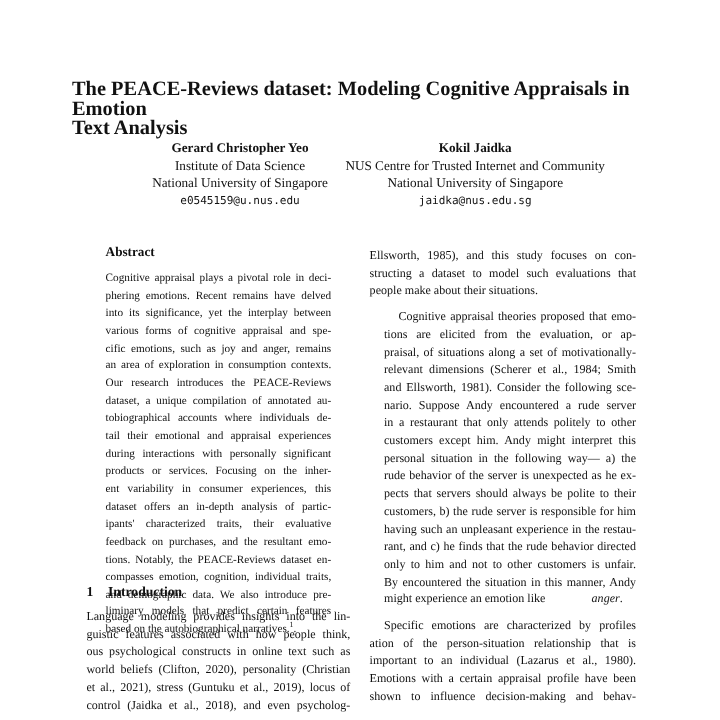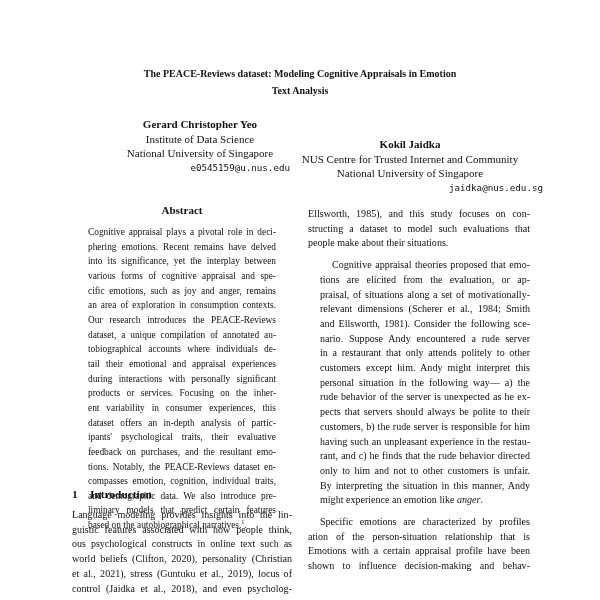--- a/index.html
+++ b/index.html
@@ -20,61 +20,59 @@
       left: 0; top: 0;
       width: 600px; height: 600px;
       background: #ffffff;
       overflow: hidden;
     }
     .title {
       position: absolute;
       left: 60px;
       top: 66px;
       width: 480px;
-      text-align: center;
       font-weight: bold;
-      font-size: 10px;
+      font-size: 17px;
       line-height: 16.5px;
       color: #111;
     }
     .authors {
       position: absolute;
       top: 117px;
       left: 0;
       width: 564px;
       height: 60px;
     }
     .author {
       position: absolute;
       text-align: center;
       font-size: 11px;
       line-height: 14.6px;
     }
     .author-1 { left: 110px; width: 180px; }
-    .author-2 { left: 277px; width: 266px; margin-top: 20px; }
+    .author-2 { left: 263px; width: 266px; }
     .author .name { font-weight: bold; }
     .author .email {
       font-family: "DejaVu Sans Mono", "Liberation Mono", monospace;
       font-size: 9.2px;
-      text-align: right;
     }
     .column {
       position: absolute;
       font-size: 10.05px;
       line-height: 14.7px;
       text-align: justify;
       hyphens: manual;
     }
     .abstract {
       left: 88px;
       top: 203px;
       width: 188px;
     }
     .abstract-heading {
-      text-align: center;
+      text-align: left;
       font-weight: bold;
       font-size: 11px;
       line-height: 14px;
       margin-bottom: 8px;
     }
     .abstract p {
       margin: 0;
       font-size: 9.35px;
       line-height: 14.65px;
     }
@@ -96,21 +94,21 @@
     .right {
       left: 308px;
       top: 207px;
       width: 222px;
     }
     .right p.indent { text-indent: 12px; }
     .right p + p { margin-top: 7px; }
     .line { display: block; text-align: justify; text-align-last: justify; white-space: nowrap; }
     .line.last { text-align-last: left; }
     sup { font-size: 6.5px; line-height: 0; vertical-align: super; }
-    em { font-style: italic; }
+    em { font-style: italic; margin-left: 36px; }
   </style>
 </head>
 <body>
 
 <div class="page">
 
   <div class="title">
     <div>The PEACE-Reviews dataset: Modeling Cognitive Appraisals in Emotion</div>
     <div>Text Analysis</div>
   </div>
@@ -140,21 +138,21 @@
       <span class="line">cific emotions, such as joy and anger, remains</span>
       <span class="line">an area of exploration in consumption contexts.</span>
       <span class="line">Our research introduces the PEACE-Reviews</span>
       <span class="line">dataset, a unique compilation of annotated au-</span>
       <span class="line">tobiographical accounts where individuals de-</span>
       <span class="line">tail their emotional and appraisal experiences</span>
       <span class="line">during interactions with personally significant</span>
       <span class="line">products or services. Focusing on the inher-</span>
       <span class="line">ent variability in consumer experiences, this</span>
       <span class="line">dataset offers an in-depth analysis of partic-</span>
-      <span class="line">ipants' psychological traits, their evaluative</span>
+      <span class="line">ipants' characterized traits, their evaluative</span>
       <span class="line">feedback on purchases, and the resultant emo-</span>
       <span class="line">tions. Notably, the PEACE-Reviews dataset en-</span>
       <span class="line">compasses emotion, cognition, individual traits,</span>
       <span class="line">and demographic data. We also introduce pre-</span>
       <span class="line">liminary models that predict certain features</span>
       <span class="line last"><span>based on the autobiographical narratives.</span><sup>1</sup><span>.</span></span>
     </p>
   </div>
 
   <div class="section-heading">
@@ -187,25 +185,26 @@
       <span class="line">nario. Suppose Andy encountered a rude server</span>
       <span class="line">in a restaurant that only attends politely to other</span>
       <span class="line">customers except him. Andy might interpret this</span>
       <span class="line">personal situation in the following way— a) the</span>
       <span class="line">rude behavior of the server is unexpected as he ex-</span>
       <span class="line">pects that servers should always be polite to their</span>
       <span class="line">customers, b) the rude server is responsible for him</span>
       <span class="line">having such an unpleasant experience in the restau-</span>
       <span class="line">rant, and c) he finds that the rude behavior directed</span>
       <span class="line">only to him and not to other customers is unfair.</span>
-      <span class="line">By interpreting the situation in this manner, Andy</span>
+      <span class="line">By encountered the situation in this manner, Andy</span>
       <span class="line last"><span>might experience an emotion like </span><em>anger</em><span>.</span></span>
     </p>
     <p>
       <span class="line" style="padding-left:12px">Specific emotions are characterized by profiles</span>
       <span class="line">ation of the person-situation relationship that is</span>
+      <span class="line">important to an individual (Lazarus et al., 1980).</span>
       <span class="line">Emotions with a certain appraisal profile have been</span>
       <span class="line">shown to influence decision-making and behav-</span>
 
     </p>
   </div>
 
 </div>
 
 </body></html>

